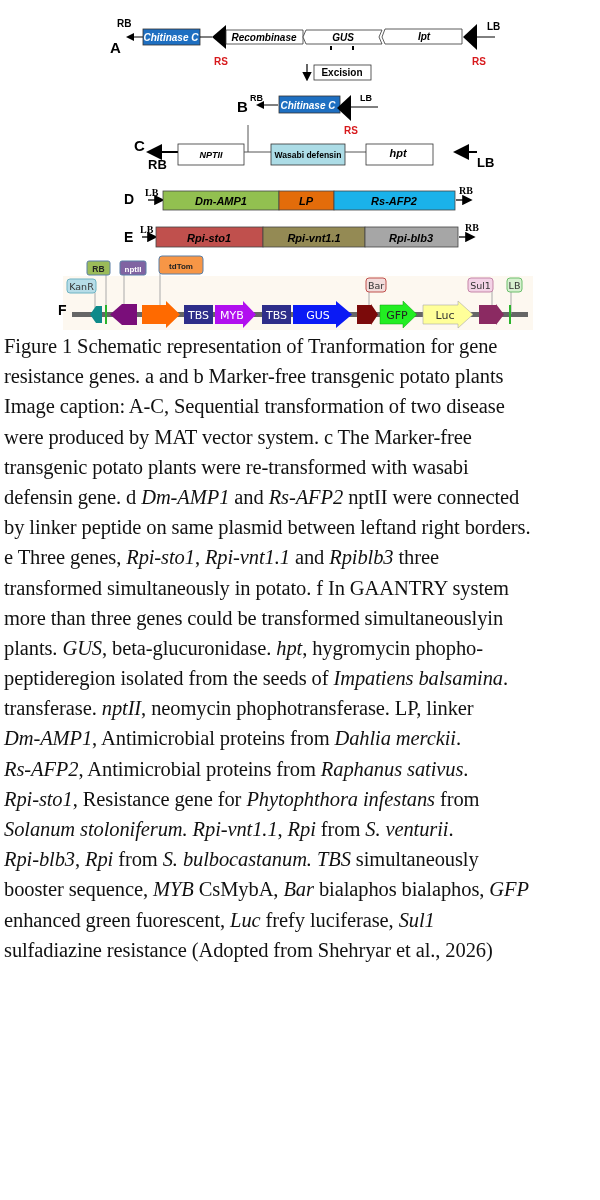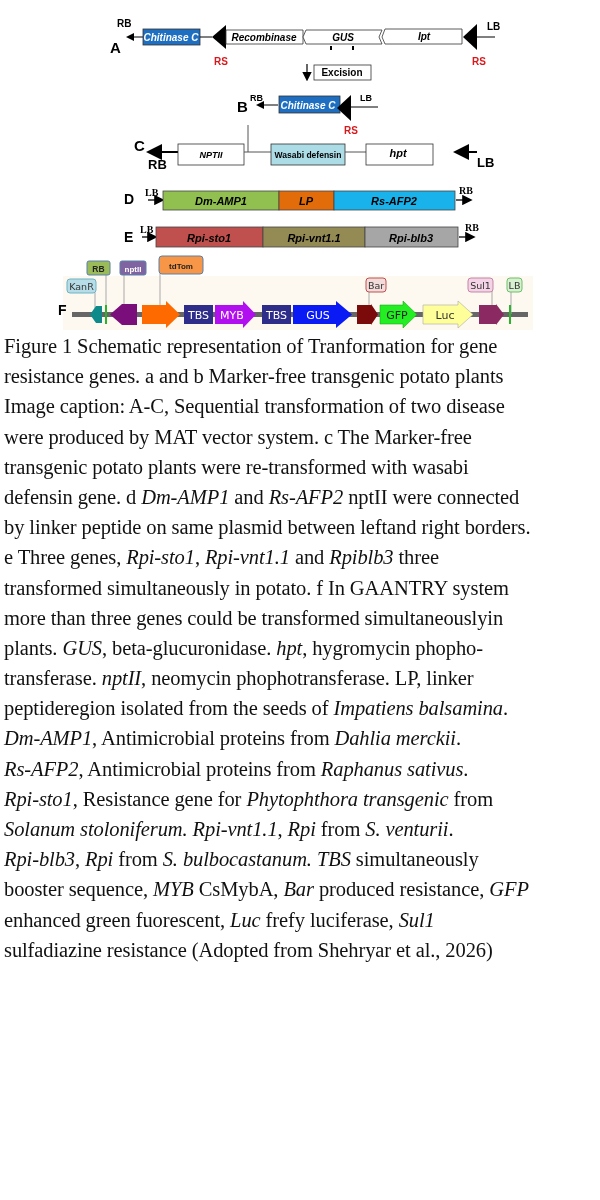--- a/index.html
+++ b/index.html
@@ -189,23 +189,23 @@
     <div class="line"><span>resistance genes. a and b Marker-free transgenic potato plants</span></div>
     <div class="line"><span>Image caption: A-C, Sequential transformation of two disease</span></div>
     <div class="line"><span>were produced by MAT vector system. c The Marker-free</span></div>
     <div class="line"><span>transgenic potato plants were re-transformed with wasabi</span></div>
     <div class="line"><span>defensin gene. d </span><i>Dm-AMP1</i><span> and </span><i>Rs-AFP2</i><span> nptII were connected</span></div>
     <div class="line"><span>by linker peptide on same plasmid between leftand right borders.</span></div>
     <div class="line"><span>e Three genes, </span><i>Rpi-sto1</i><span>, </span><i>Rpi-vnt1.1</i><span> and </span><i>Rpiblb3</i><span> three</span></div>
     <div class="line"><span>transformed simultaneously in potato. f In GAANTRY system</span></div>
     <div class="line"><span>more than three genes could be transformed simultaneouslyin</span></div>
     <div class="line"><span>plants. </span><i>GUS</i><span>, beta-glucuronidase. </span><i>hpt</i><span>, hygromycin phopho-</span></div>
+    <div class="line"><span>peptideregion isolated from the seeds of </span><i>Impatiens balsamina</i><span>.</span></div>
     <div class="line"><span>transferase. </span><i>nptII</i><span>, neomycin phophotransferase. LP, linker</span></div>
-    <div class="line"><span>peptideregion isolated from the seeds of </span><i>Impatiens balsamina</i><span>.</span></div>
     <div class="line"><i>Dm-AMP1</i><span>, Antimicrobial proteins from </span><i>Dahlia merckii</i><span>.</span></div>
     <div class="line"><i>Rs-AFP2</i><span>, Antimicrobial proteins from </span><i>Raphanus sativus</i><span>.</span></div>
-    <div class="line"><i>Rpi-sto1</i><span>, Resistance gene for </span><i>Phytophthora transgenic</i><span> from</span></div>
+    <div class="line"><i>Rpi-sto1</i><span>, Resistance gene for </span><i>Phytophthora infestans</i><span> from</span></div>
     <div class="line"><i>Solanum stoloniferum. Rpi-vnt1.1</i><span>, </span><i>Rpi</i><span> from </span><i>S. venturii</i><span>.</span></div>
     <div class="line"><i>Rpi-blb3</i><span>, </span><i>Rpi</i><span> from </span><i>S. bulbocastanum. TBS</i><span> simultaneously</span></div>
-    <div class="line"><span>booster sequence, </span><i>MYB</i><span> CsMybA, </span><i>Bar</i><span> produced resistance, </span><i>GFP</i></div>
+    <div class="line"><span>booster sequence, </span><i>MYB</i><span> CsMybA, </span><i>Bar</i><span> bialaphos bialaphos, </span><i>GFP</i></div>
     <div class="line"><span>enhanced green fuorescent, </span><i>Luc</i><span> frefy luciferase, </span><i>Sul1</i></div>
     <div class="line"><span>sulfadiazine resistance (Adopted from Shehryar et al., 2026)</span></div>
   </div>
 
 </body></html>

